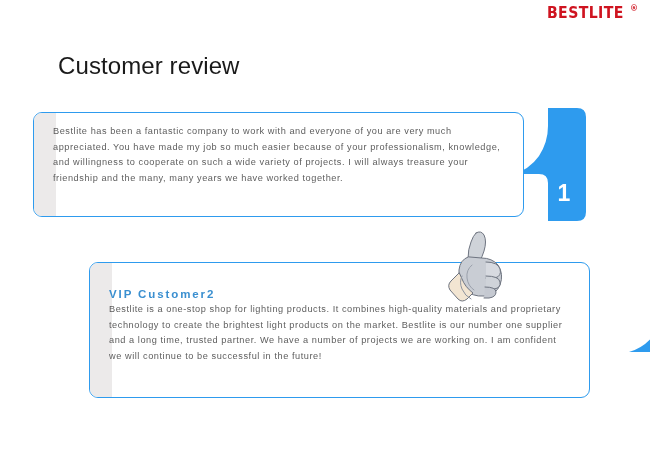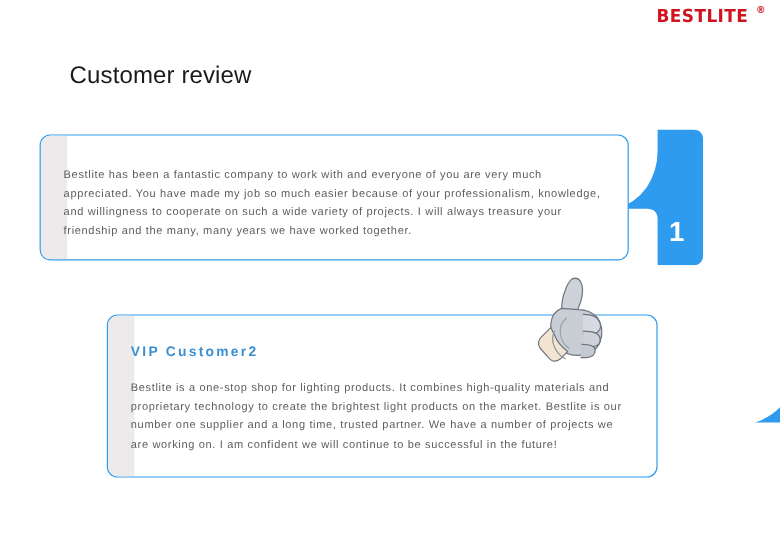--- a/index.html
+++ b/index.html
@@ -42,21 +42,21 @@
     margin-left: 1px;
     margin-top: -1px;
   }
 
   
   .page-title {
     position: absolute;
     left: 58px;
     top: 52px;
     font-family: "Liberation Sans", sans-serif;
-    font-size: 20px;
+    font-size: 24px;
     font-weight: normal;
     color: #1a1a1a;
     letter-spacing: 0.1px;
     white-space: nowrap;
   }
 
   
   .card {
     position: absolute;
   }
@@ -91,21 +91,21 @@
     color: #3a8fd0;
     letter-spacing: 1.9px;
     white-space: nowrap;
   }
   .card-text {
     font-family: "Liberation Sans", sans-serif;
     font-size: 9.2px;
     color: #5d5d5d;
     line-height: 15.6px;
     letter-spacing: 0.55px;
-    margin-top: 16px;
+    margin-top: 2px;
   }
 
   
   .tab {
     position: absolute;
     top: 0;
   }
   .tab svg {
     display: block;
   }
@@ -158,21 +158,21 @@
 <div class="card" style="left:89px; top:262px; width:528px; height:136px;">
 
   <div class="tab" style="left:528px; top:-4px; width:88px; height:144px;">
     <svg width="88" height="144" viewBox="0 0 88 144" aria-hidden="true">
       <path d="M 48 0 L 79 0 Q 88 0 88 9 L 88 135 Q 88 144 79 144 L 48 144 L 48 103
                Q 48 94 39 94 L 12 94 Q 29 89 39 74 Q 48 58 48 40 Z" fill="#2e9bee"></path>
     </svg>
 
   </div>
 
-  <div class="card-body" style="width:459px; height:136px;">
+  <div class="card-body" style="width:501px; height:136px;">
     <div class="card-band"></div>
     <div class="card-content" style="left:19px; right:18px; padding-top:25px;">
       <div class="card-heading">VIP Customer2</div>
       <div class="card-text">Bestlite is a one-stop shop for lighting products. It combines high-quality materials and proprietary technology to create the brightest light products on the market. Bestlite is our number one supplier and a long time, trusted partner. We have a number of projects we are working on. I am confident we will continue to be successful in the future!</div>
     </div>
   </div>
 </div>
 
 <div class="thumb">
   <svg width="64" height="78" viewBox="0 0 64 78" aria-hidden="true">

